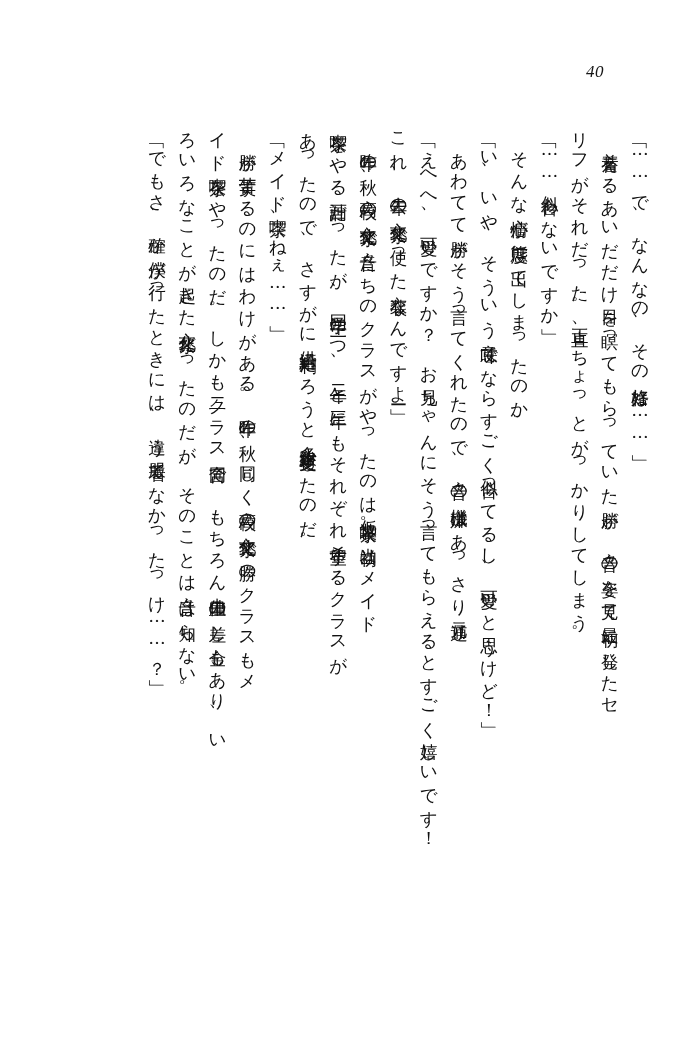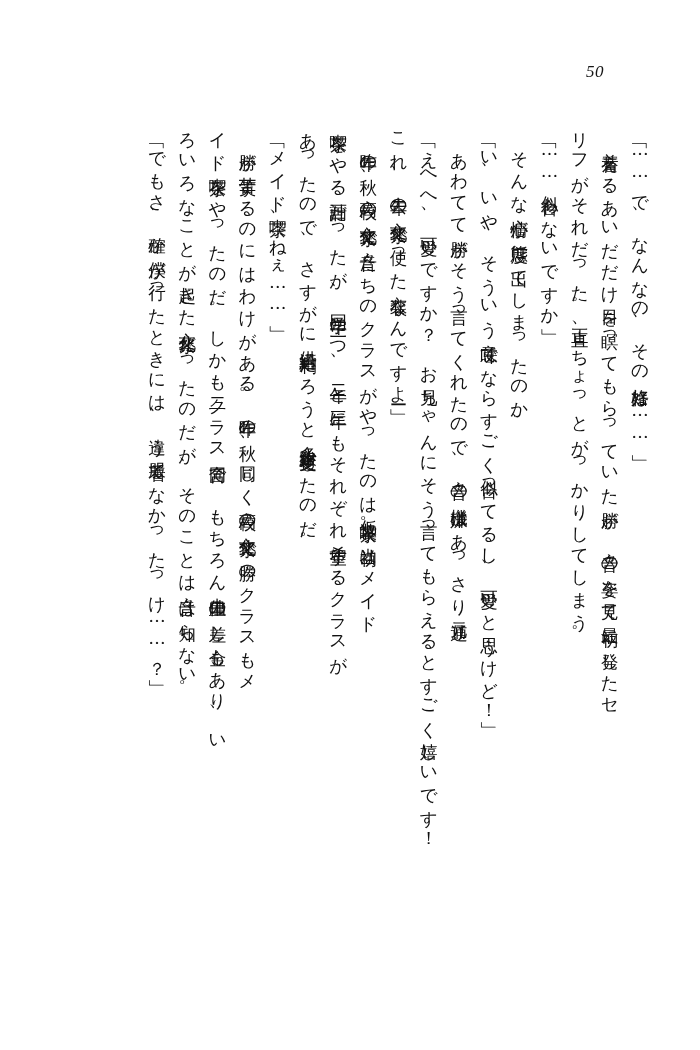--- a/index.html
+++ b/index.html
@@ -62,21 +62,21 @@
   }
   .vline.indent {
     padding-top: 17px;
   }
 </style>
 </head>
 <body>
 
 <div class="page">
 
-  <div class="page-number">50</div>
+  <div class="page-number">40</div>
 
   <div class="text-body" id="text-body">
       <div class="vline indent">「……で、なんなの、その格好は……」</div>
       <div class="vline">　着替えるあいだだけ目を瞑ってもらっていた勝が、音々の姿を見て最初に発したセ</div>
       <div class="vline">リフがそれだった。正直、ちょっとがっかりしてしまう。</div>
       <div class="vline indent">「……似合わないですか」</div>
       <div class="vline">　そんな心情が態度に出てしまったのか、</div>
       <div class="vline indent">「い、いや、そういう意味でならすごく似合ってるし、可愛いと思うけど！」</div>
       <div class="vline">　あわてて勝がそう言ってくれたので、音々の機嫌はあっさり元通り。</div>
       <div class="vline indent">「えへへ、可愛いですか？　お兄ちゃんにそう言ってもらえるとすごく嬉しいです！</div>

